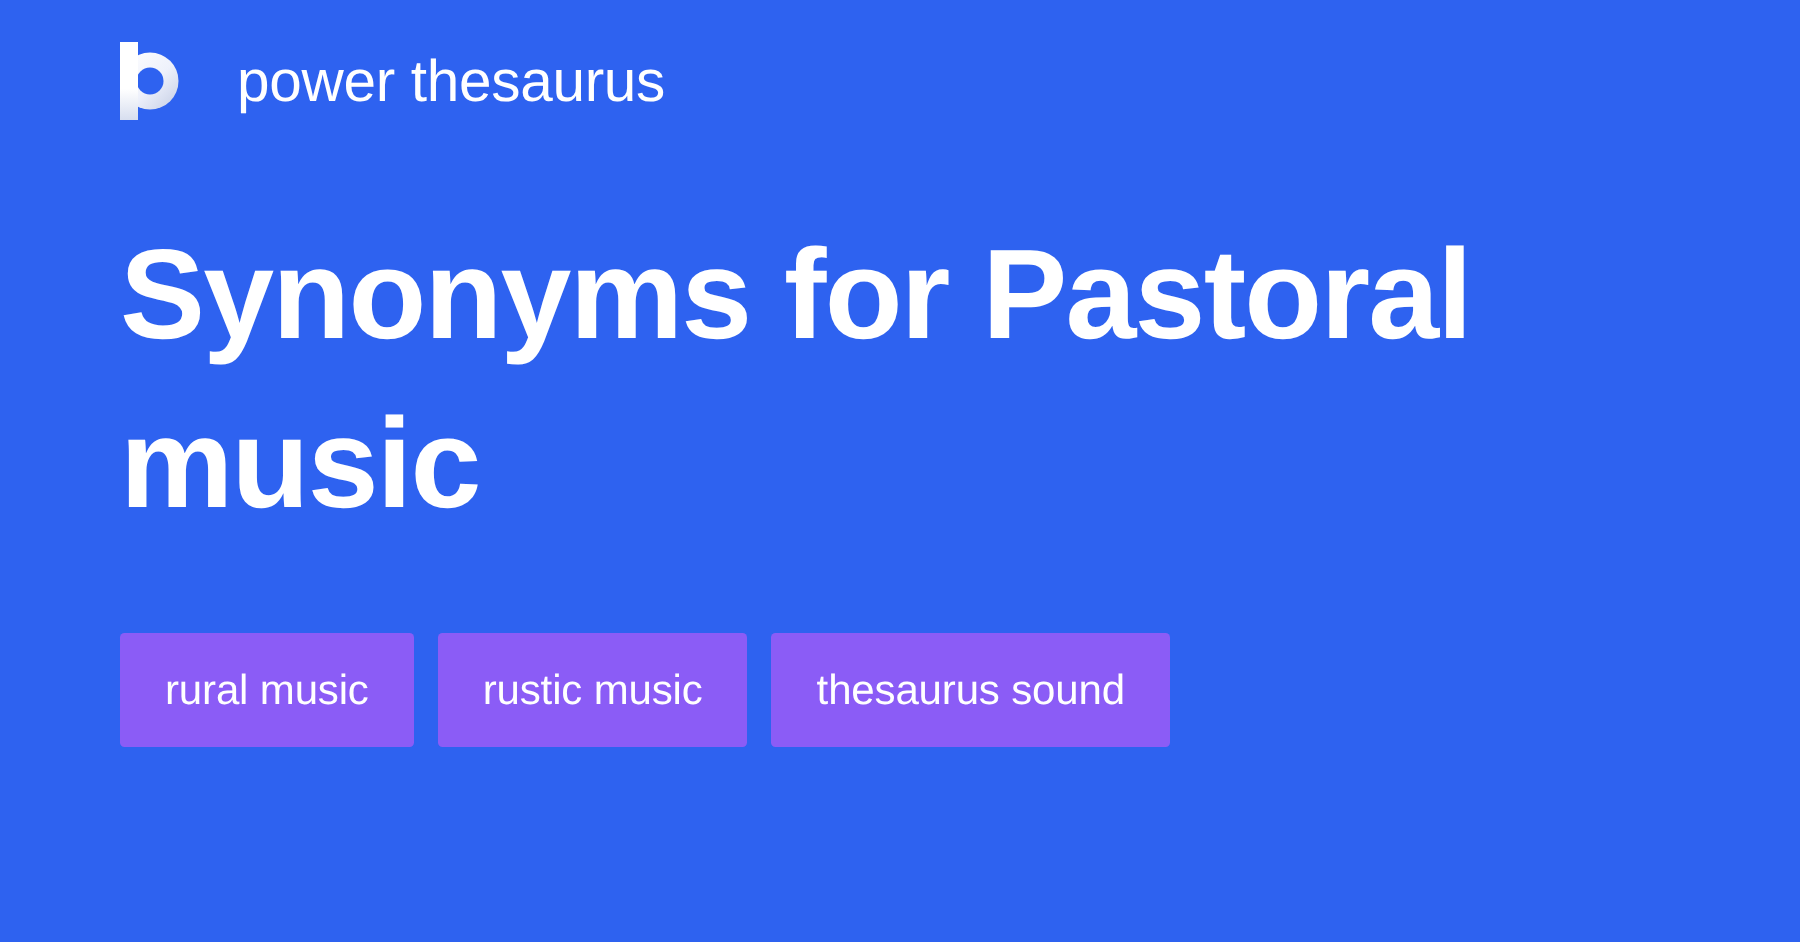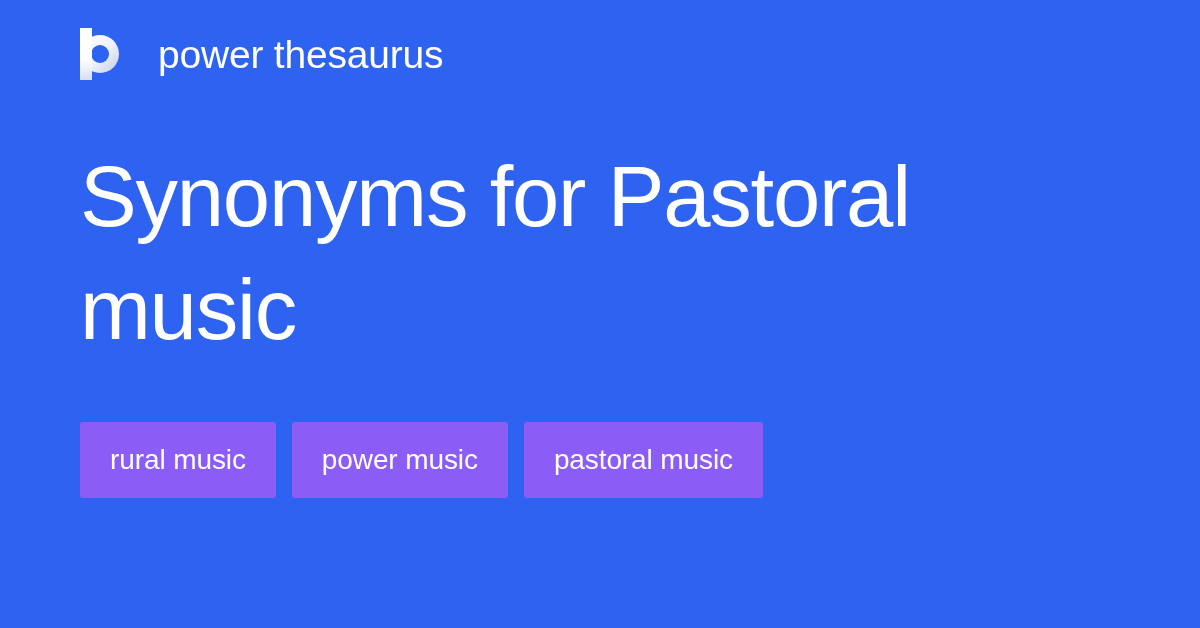--- a/index.html
+++ b/index.html
@@ -50,21 +50,21 @@
   }
 
   
   .headline {
     position: absolute;
     left: 80px;
     top: 140px;
     width: 960px;
     color: #ffffff;
     font-size: 85px;
-    font-weight: 400;
+    font-weight: 700;
     line-height: 113px;
     letter-spacing: -1.2px;
   }
 
   
   .tag-list {
     position: absolute;
     left: 80px;
     top: 422px;
     width: 1040px;
@@ -116,17 +116,17 @@
 
       <rect x="0" y="0" width="12" height="52" fill="url(#stemGrad)"></rect>
     </svg>
     <span class="brand-name">power thesaurus</span>
   </div>
 
   <h1 class="headline">Synonyms for Pastoral music</h1>
 
   <div class="tag-list">
     <span class="tag">rural music</span>
-    <span class="tag">power music</span>
-    <span class="tag">pastoral music</span>
+    <span class="tag">rustic music</span>
+    <span class="tag">thesaurus sound</span>
   </div>
 
 </div>
 
 </body></html>

